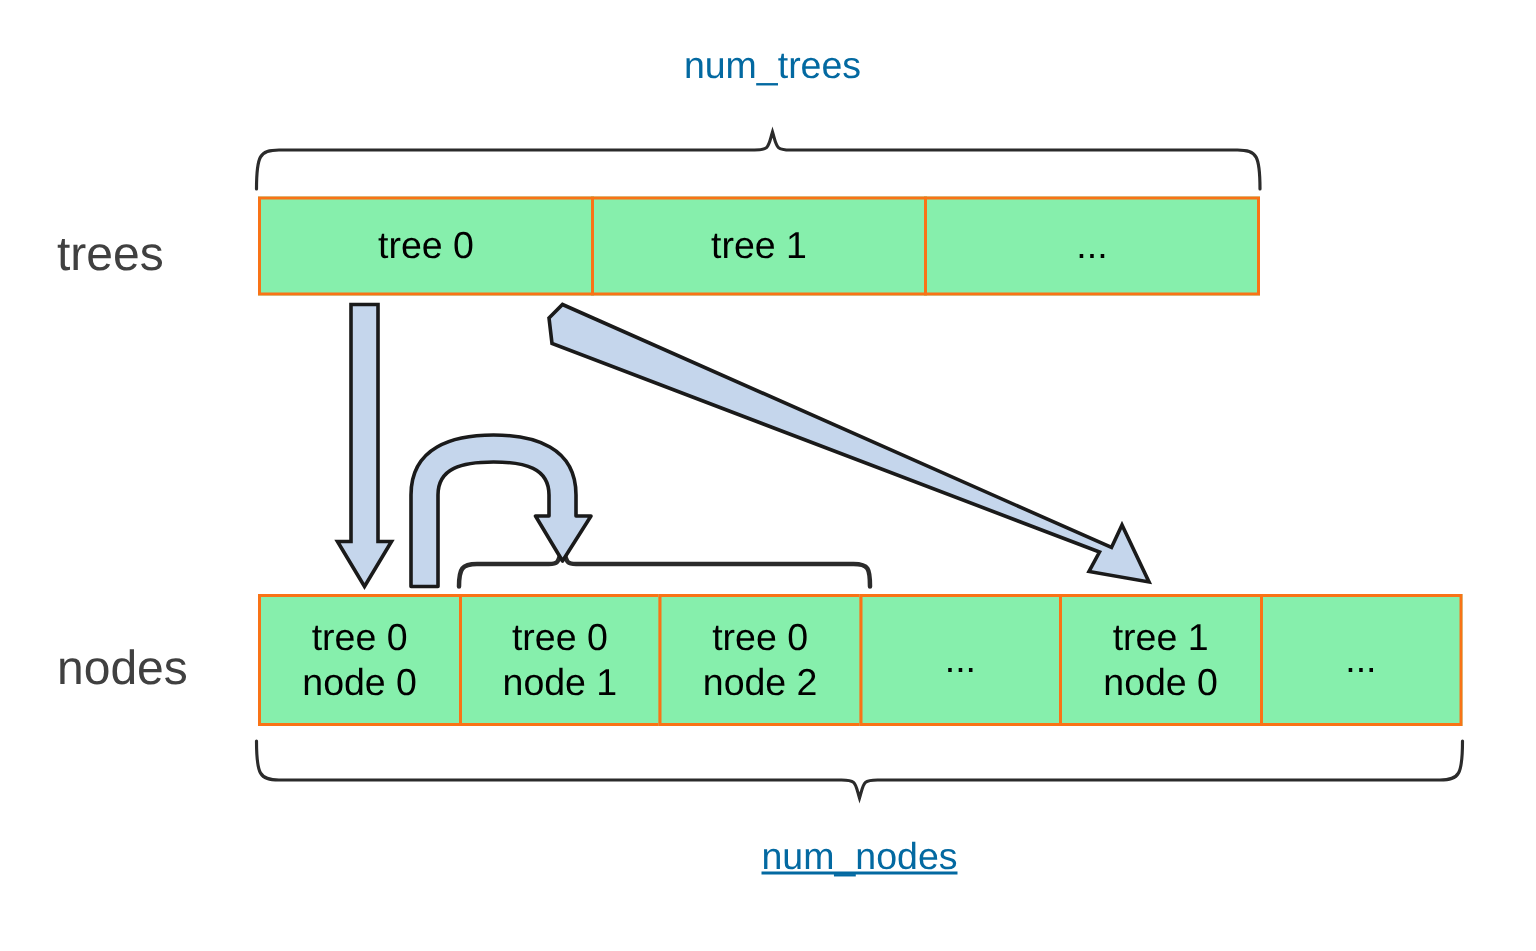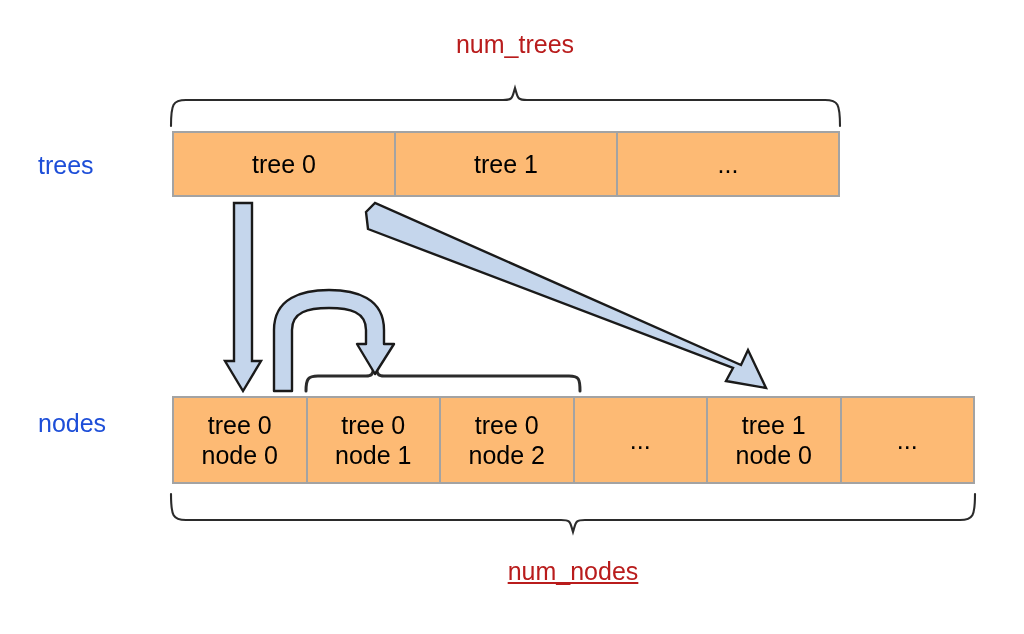--- a/index.html
+++ b/index.html
@@ -18,50 +18,50 @@
   }
   #diagram-canvas {
     position: absolute;
     left: 0;
     top: 0;
     width: 1024px;
     height: 634px;
   }
   .row-label {
     position: absolute;
-    font-size: 25px;
-    color: #1d4ed8;
+    font-size: 32px;
+    color: #404040;
     white-space: nowrap;
   }
   #trees-row-label { left: 38px; top: 151px; }
-  #nodes-row-label { left: 38px; top: 409px; }
+  #nodes-row-label { left: 38px; top: 427px; }
 
   .brace-label {
     position: absolute;
     font-size: 25px;
-    color: #b91c1c;
+    color: #0369a1;
     white-space: nowrap;
     text-align: left;
     transform: translateX(-50%);
   }
   #num-trees-label { left: 515px; top: 30px; }
   #num-nodes-label { left: 573px; top: 557px; text-decoration: underline; }
 
   .array-row {
     position: absolute;
     display: flex;
     box-sizing: border-box;
   }
   #trees-array { left: 172px; top: 131px; width: 668px; height: 66px; }
   #nodes-array { left: 172px; top: 396px; width: 803px; height: 88px; }
 
   .cell {
     box-sizing: border-box;
-    background: #fdba74;
-    border: 2px solid #a3a3a3;
+    background: #86efac;
+    border: 2px solid #f97316;
     margin-left: -2px;
     display: flex;
     flex-direction: column;
     align-items: center;
     justify-content: center;
     font-size: 25px;
     line-height: 1.22;
     color: #000000;
     text-align: center;
     white-space: pre-line;

